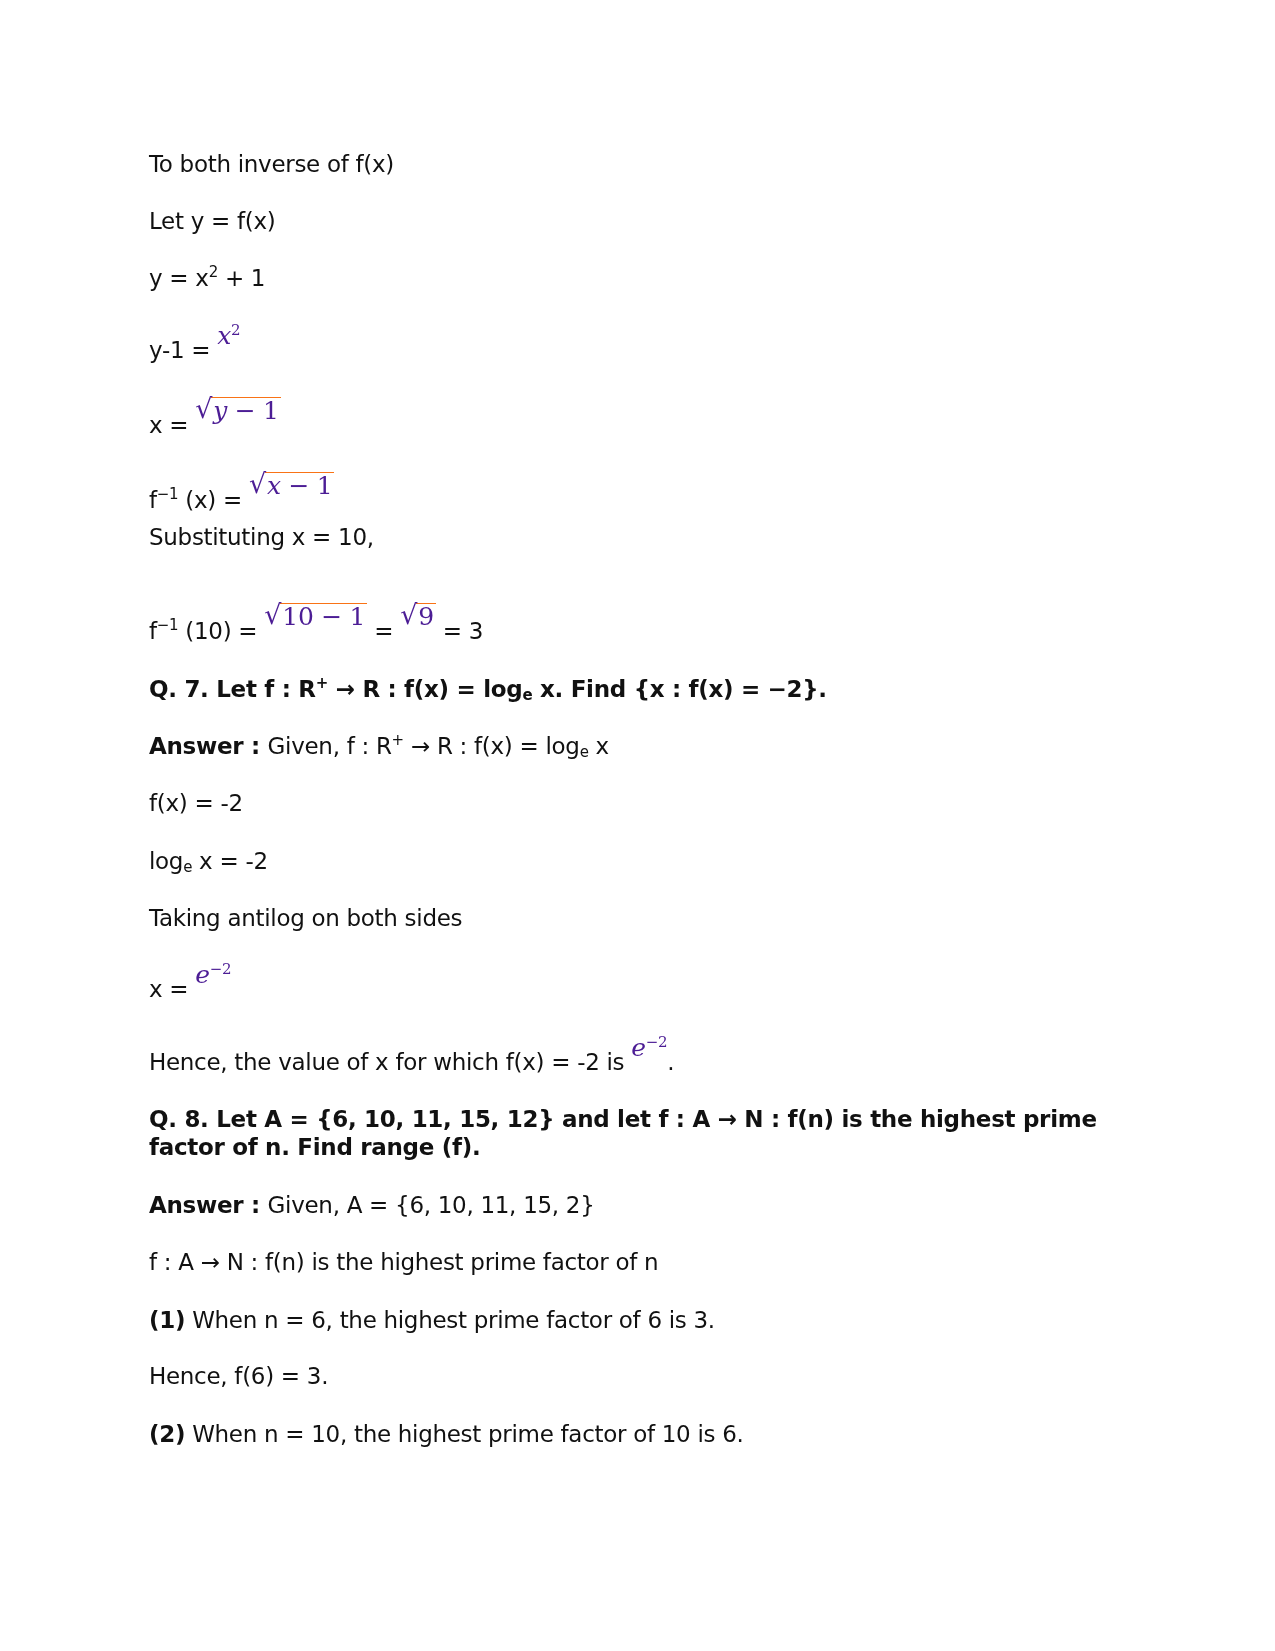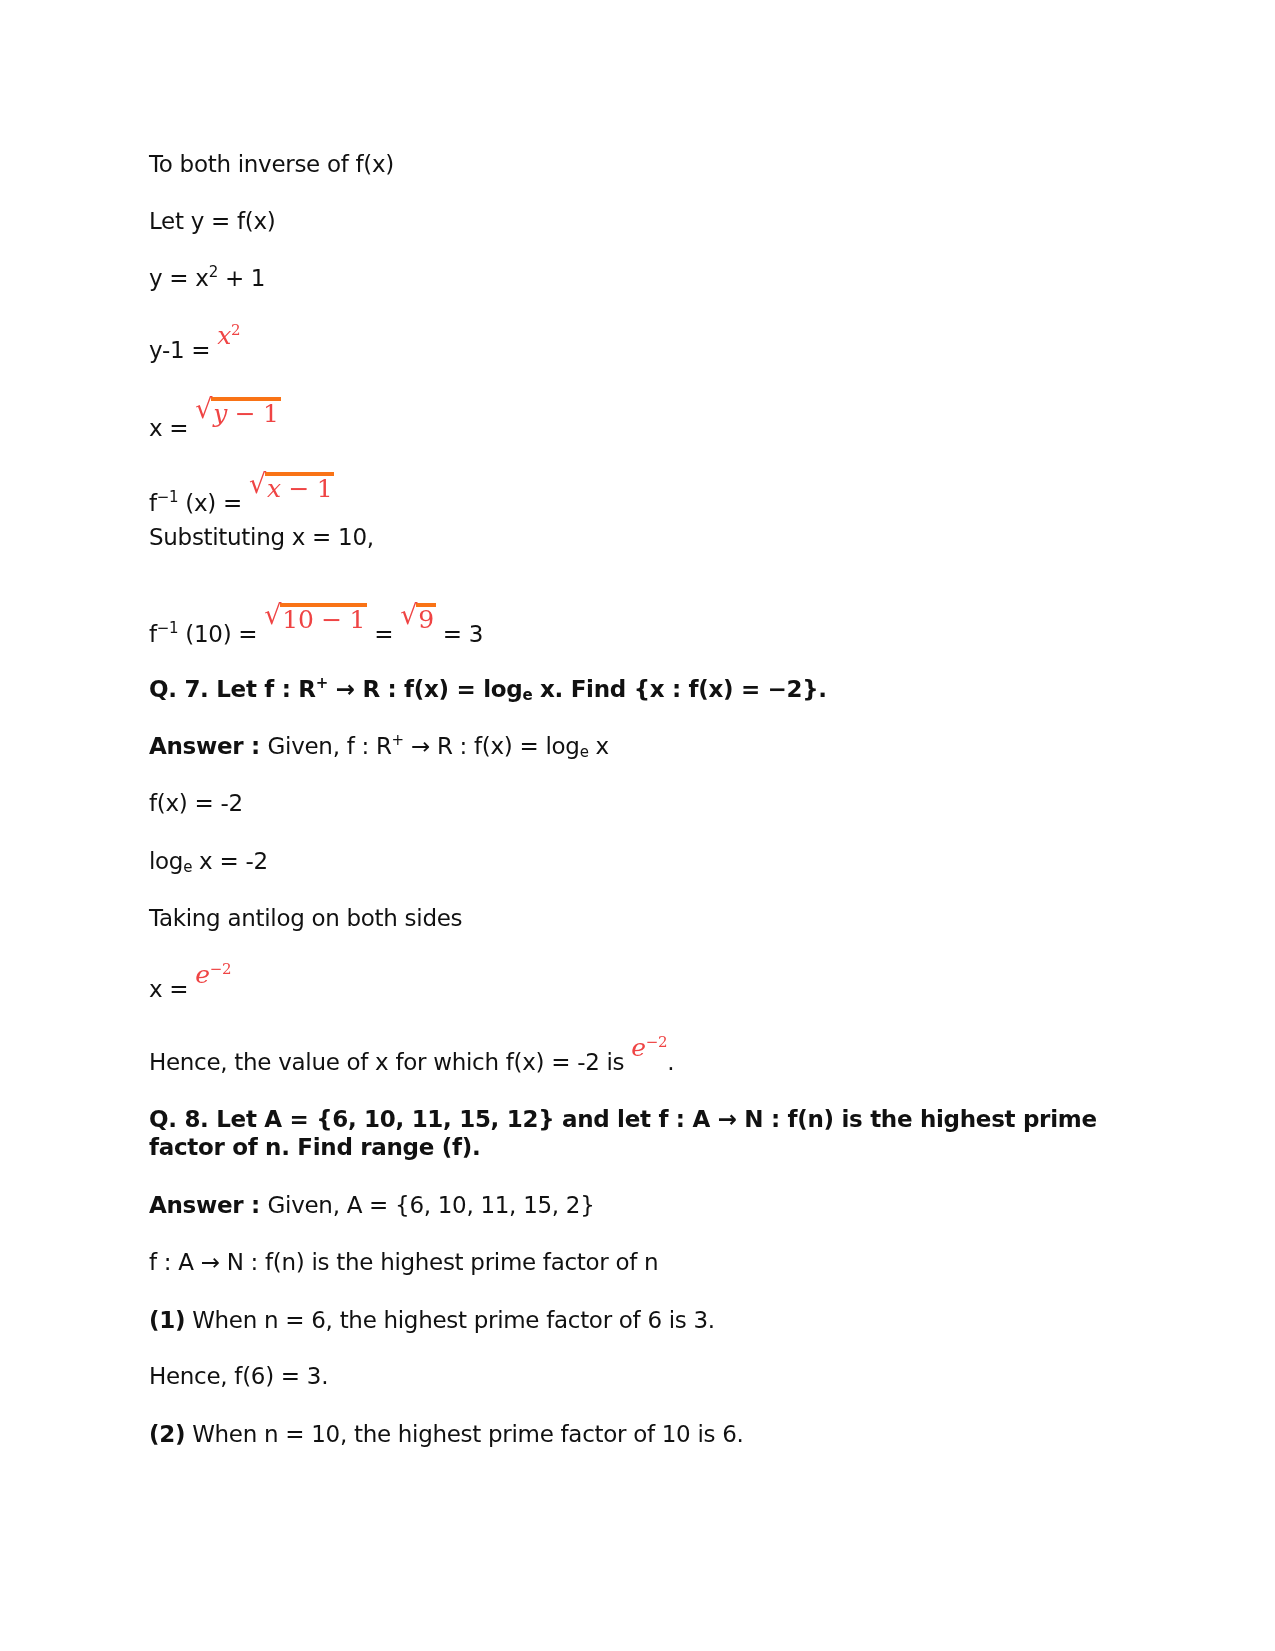--- a/index.html
+++ b/index.html
@@ -1,29 +1,29 @@
 <!DOCTYPE html>
 <html><head>
 <meta charset="utf-8">
 <style>
   html, body { margin: 0; padding: 0; background: #ffffff; }
   body { width: 1275px; height: 1651px; position: relative; overflow: hidden;
          font-family: "DejaVu Sans", "Liberation Sans", sans-serif; color: #111; }
   .line { position: absolute; left: 149px; font-size: 23px; line-height: 28px;
           white-space: nowrap; letter-spacing: -0.3px; }
   .bold { font-weight: bold; }
-  .math { font-family: "DejaVu Serif", "Liberation Serif", serif; color: #ef4444;
+  .math { font-family: "DejaVu Serif", "Liberation Serif", serif; color: #4c1d95;
           font-size: 25px; position: relative; }
   .math i { font-style: italic; }
   .sup { font-size: 15px; vertical-align: super; line-height: 0; }
   .sub { font-size: 15px; vertical-align: -3px; line-height: 0; }
   .raised { position: relative; top: -14px; }
   .sqrt { display: inline-block; position: relative; padding-left: 16px; }
   .sqrt::before { content: "\221A"; position: absolute; left: 0; top: -2px; font-size: 27px; }
-  .sqrt .rad { border-top: 4px solid #f97316; padding: 0 2px; display: inline-block; line-height: 26px; }
+  .sqrt .rad { border-top: 1px solid #f97316; padding: 0 2px; display: inline-block; line-height: 26px; }
   .wrap { white-space: normal; width: 980px; }
 </style>
 </head>
 <body>
 
 <div>
 
   <div class="line" style="top:150px">To both inverse of f(x)</div>
 
   <div class="line" style="top:207px">Let y = f(x)</div>

